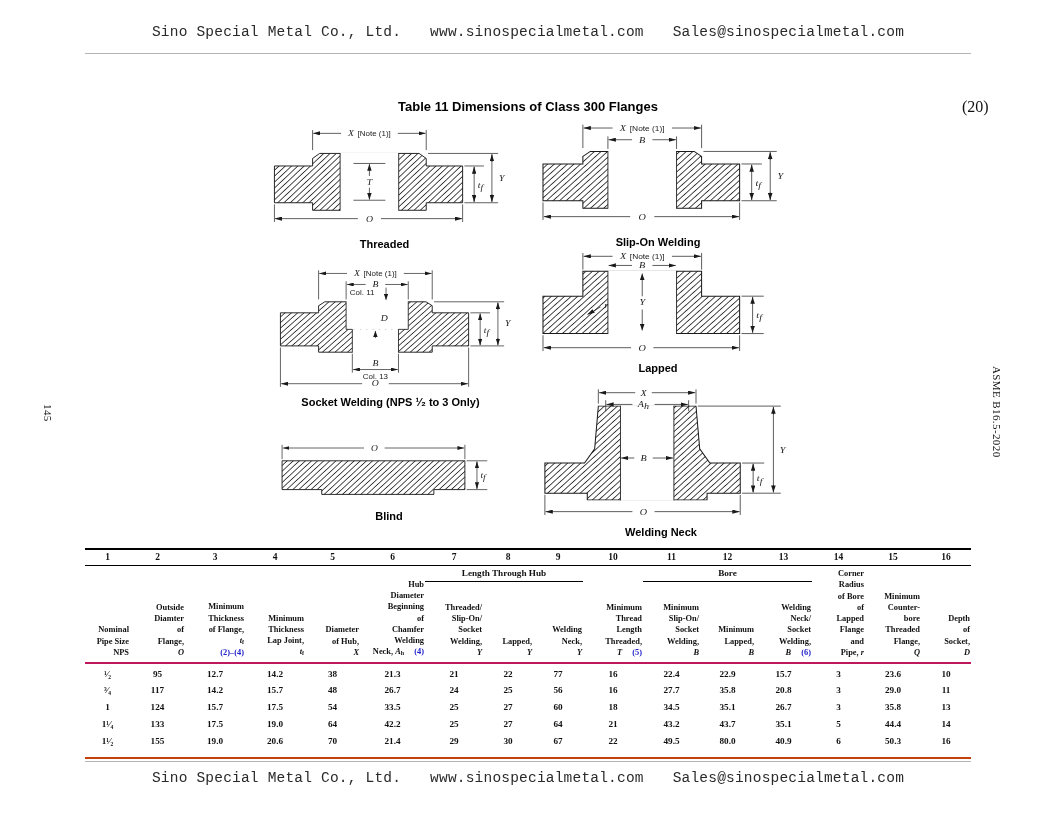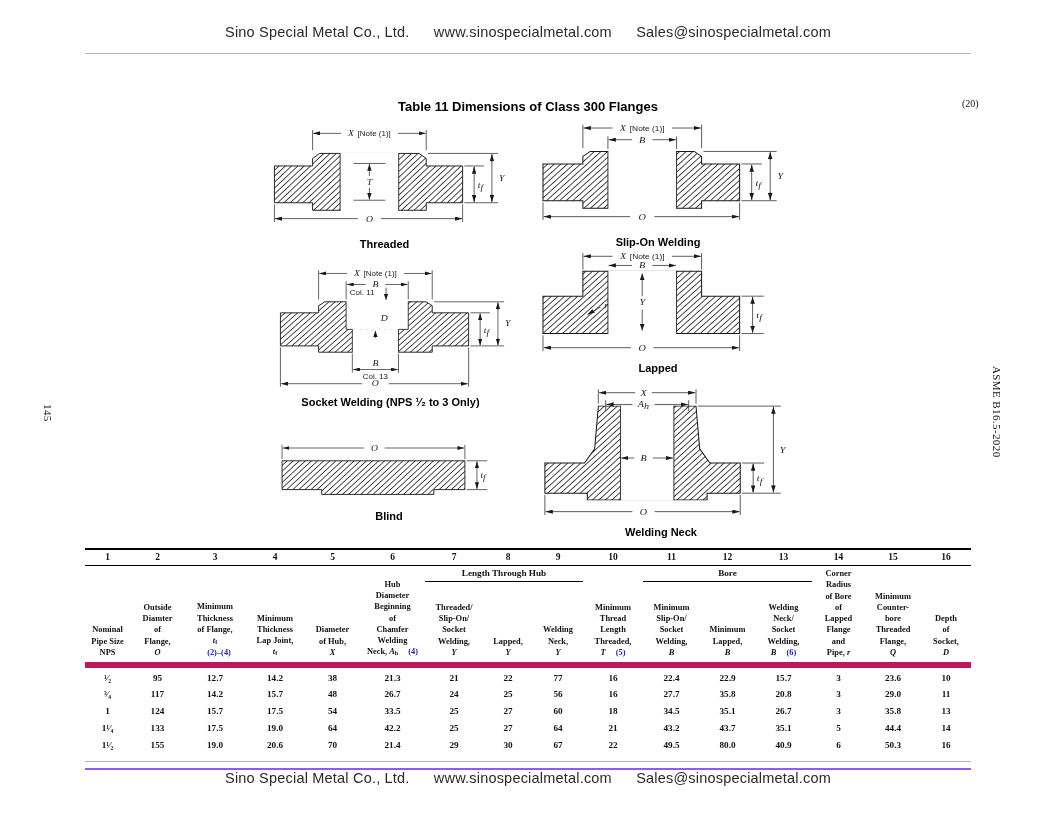--- a/index.html
+++ b/index.html
@@ -1,46 +1,46 @@
 <!DOCTYPE html>
 <html style="--note-blue: #2222cc;"><head>
 <meta charset="utf-8">
 <style>
   * { margin:0; padding:0; box-sizing:border-box; }
   html,body { width:1056px; height:816px; }
   body { background:#f2f2f2; font-family:"Liberation Sans",sans-serif; color:#111; }
   .page { position:absolute; left:0; top:0; width:1056px; height:816px; background:#ffffff; overflow:hidden; }
 
-  .hdr { position:absolute; left:13px; width:1030px; text-align:center; font-size:14.5px; color:#2a2a2a; letter-spacing:.2px; }
+  .hdr { position:absolute; left:13px; width:1030px; text-align:center; font-size:14.5px; color:#2a2a2a; letter-spacing:.2px;font-family:Liberation Mono, monospace; }
   .hdr span { margin:0 10px; }
   .pageline { position:absolute; left:85px; width:886px; border-top:1px solid #b4b4b4; }
 
   .title { position:absolute; left:13px; width:1030px; text-align:center; font-weight:bold; font-size:13px; color:#000; }
-  .rev { position:absolute; left:962px; top:98px; font-family:"Liberation Serif",serif; font-size:10px; }
+  .rev { position:absolute; left:962px; top:98px; font-family:"Liberation Serif",serif; font-size:16px; }
 
   .vtext { position:absolute; font-family:"Liberation Serif",serif; font-size:11px; white-space:nowrap;
            transform-origin:0 0; transform:rotate(90deg); letter-spacing:.4px; }
 
   .diagram { position:absolute; }
   .diagram .cap { text-align:center; font-weight:bold; font-size:11px; margin-top:2px; color:#000; }
 
   svg text { font-family:"Liberation Sans",sans-serif; font-size:9px; fill:#1a1a1a; }
   svg .var { font-family:"Liberation Serif",serif; font-style:italic; font-size:11px; }
   svg .dim { stroke:#1a1a1a; stroke-width:.8; fill:none; }
   svg .ln  { stroke:#1a1a1a; stroke-width:1; fill:none; }
 
   .ftable { position:absolute; left:85px; top:548px; width:886px; border-collapse:collapse; table-layout:fixed;
             font-family:"Liberation Serif",serif; }
   .ftable th, .ftable td { font-weight:bold; text-align:center; padding:0; }
   .ftable .num { font-size:9.5px; border-top:2px solid #000; border-bottom:1px solid #000; padding:2px 0 3px; }
   .ftable .group { font-size:9.2px; border-bottom:1px solid #000; vertical-align:top; height:16px; padding-top:2px; }
-  .ftable .ch { font-size:8.4px; line-height:1.34; vertical-align:bottom; padding:2px 1px 4px; }
+  .ftable .ch { font-size:8.4px; line-height:1.34; vertical-align:bottom; padding:2px 1px 4px;text-align:right; }
   .ftable tbody td { font-size:9.2px; padding:3.4px 0; }
-  .ftable tbody tr:first-child td { border-top:6px solid #be185d; padding-top:4.5px; }
-  .ftable tbody tr:last-child td { border-bottom:2px solid #8b5cf6; padding-bottom:18px; }
+  .ftable tbody tr:first-child td { border-top:2px solid #be185d; padding-top:4.5px; }
+  .ftable tbody tr:last-child td { border-bottom:2px solid #c2410c; padding-bottom:11px; }
   .ftable i { font-style:italic; }
   sub { font-size:72%; vertical-align:-18%; }
   .note-link { color:var(--note-blue,#2222cc);padding-left:8px; }
 </style>
 </head>
 <body>
 
 <div class="page">
 
   <div class="hdr" style="top:24px">

